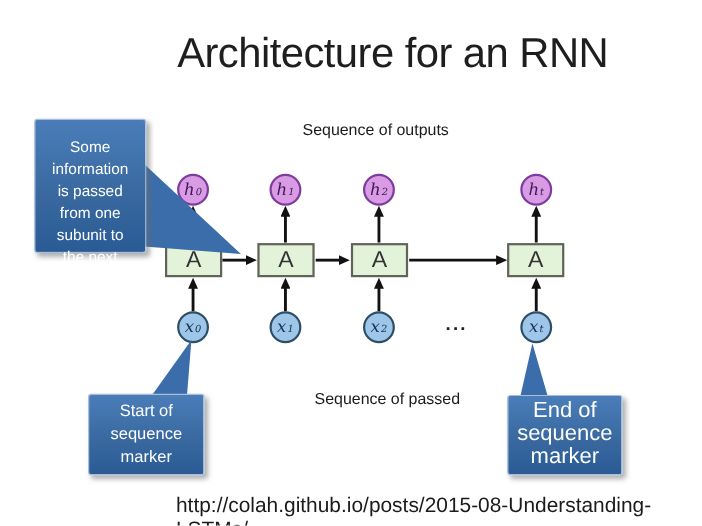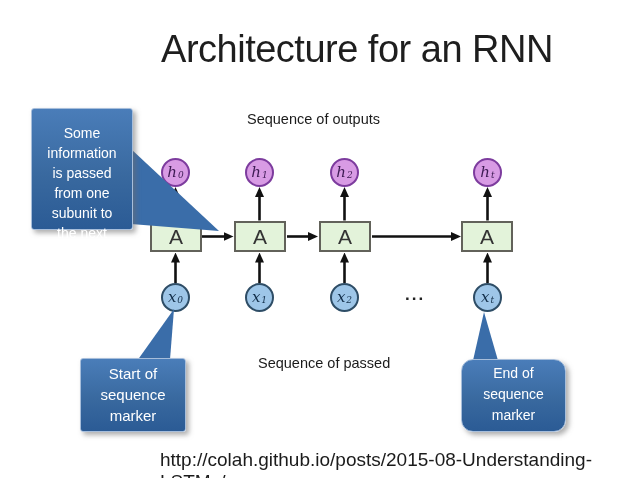--- a/index.html
+++ b/index.html
@@ -2,21 +2,21 @@
 <html><head>
 <meta charset="utf-8">
 <style>
   html,body{margin:0;padding:0;background:#fff;}
   .slide{position:relative;width:638px;height:478px;background:#ffffff;overflow:hidden;
          font-family:"Liberation Sans",sans-serif;}
 
   .title{position:absolute;top:28px;left:0;width:100%;text-align:center;margin:0;
          font-size:38px;font-weight:400;color:#1e1e1e;letter-spacing:-0.5px;padding-left:38px;}
 
-  .seq-label{position:absolute;font-size:14.5px;color:#1b1b1b;z-index:2;}
+  .seq-label{position:absolute;font-size:14.5px;color:#1b1b1b;z-index:2;margin-left:28px;}
   .seq-outputs{left:247px;top:111px;}
   .seq-inputs{left:258px;top:355px;}
 
   .url{position:absolute;left:160px;top:449px;font-size:19px;color:#1b1b1b;z-index:2;}
 
   svg.layer{position:absolute;left:0;top:0;width:638px;height:478px;pointer-events:none;}
   .arrows{z-index:1;}
   .tails{z-index:3;}
 
   .node{position:absolute;width:29px;height:29px;border-radius:50%;box-sizing:border-box;
@@ -32,21 +32,21 @@
 
   .ellipsis{position:absolute;left:405px;top:285px;font-size:17px;font-weight:700;
             letter-spacing:2px;color:#222;z-index:2;}
 
   .callout{position:absolute;box-sizing:border-box;z-index:4;color:#fff;text-align:center;
            white-space:pre-line;border:1px solid #a7bedb;border-radius:3px;
            background:linear-gradient(180deg,#4a7db9 0%,#39699f 55%,#2b5b95 100%);
            box-shadow:3px 3px 5px rgba(110,110,110,.55);}
   .callout-info {left:31px;top:108px;width:102px;height:122px;font-size:14px;line-height:20px;padding-top:14px;}
   .callout-start{left:80px;top:358px;width:106px;height:74px;font-size:15px;line-height:21px;padding-top:4px;}
-  .callout-end  {left:461px;top:359px;width:105px;height:73px;font-size:14px;line-height:21px;padding-top:3px;border-radius:12px;}
+  .callout-end  {left:461px;top:359px;width:105px;height:73px;font-size:20px;line-height:21px;padding-top:3px;}
 </style>
 </head>
 <body>
 
 <div class="slide">
 
   <h1 class="title">Architecture for an RNN</h1>
 
   <div class="seq-label seq-outputs">Sequence of outputs</div>
 

